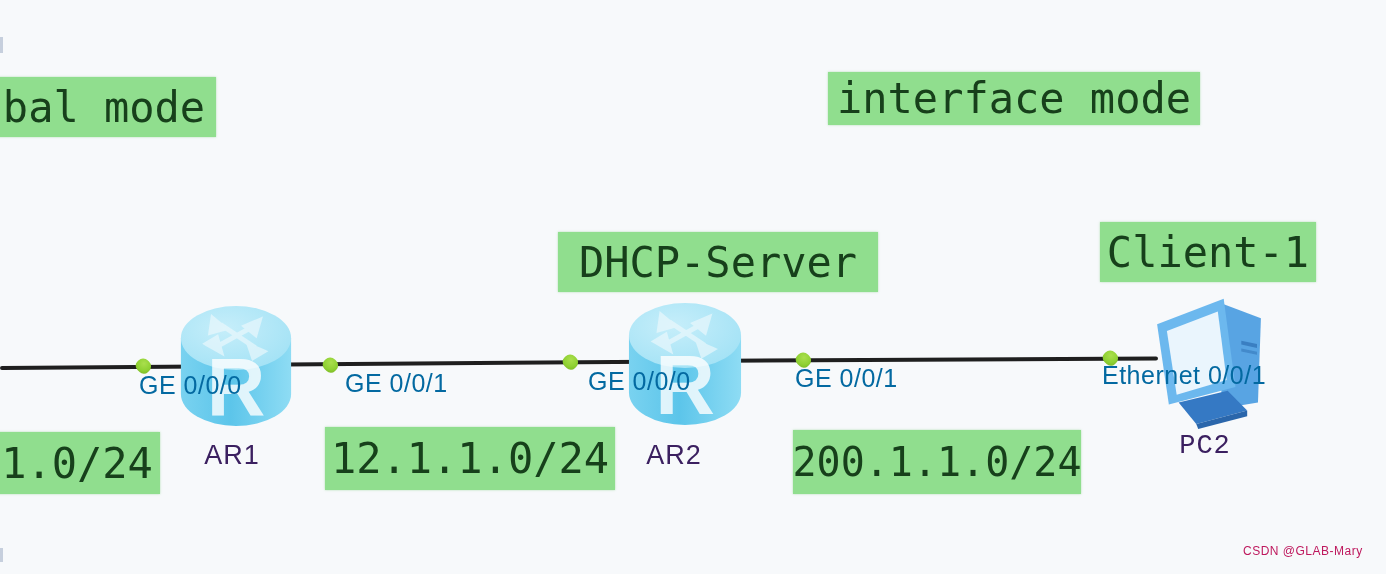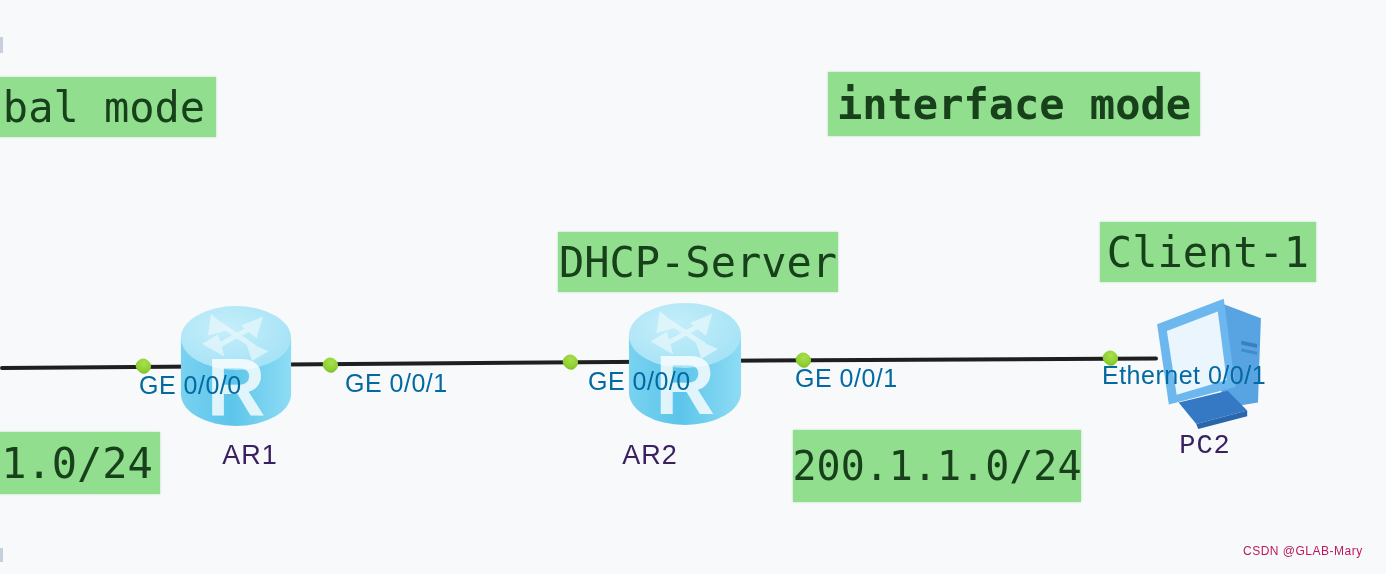--- a/index.html
+++ b/index.html
@@ -136,26 +136,27 @@
       <polygon points="52,140 104,126 104,132 54,145" fill="#2a66ab"></polygon>
     </svg>
   </div>
 
   <div class="iface" style="left:139px;top:371px;">GE 0/0/0</div>
   <div class="iface" style="left:345px;top:369px;">GE 0/0/1</div>
   <div class="iface" style="left:588px;top:367px;">GE 0/0/0</div>
   <div class="iface" style="left:795px;top:364px;">GE 0/0/1</div>
   <div class="iface" style="left:1102px;top:361px;">Ethernet 0/0/1</div>
 
-  <div class="devname" style="left:192px;top:440px;width:116px;">AR1</div>
-  <div class="devname" style="left:592px;top:440px;width:116px;">AR2</div>
+  <div class="devname" style="left:174px;top:440px;width:116px;">AR1</div>
+  <div class="devname" style="left:616px;top:440px;width:116px;">AR2</div>
   <div class="devname" style="left:1145px;top:431px;width:120px;font-family:Liberation Mono, monospace;">PC2</div>
 
   <div class="note" style="left:-8px;top:77px;width:224px;height:60px;">bal mode</div>
-  <div class="note" style="left:828px;top:72px;width:372px;height:64px;font-weight:bold;">interface mode</div>
-  <div class="note" style="left:558px;top:232px;width:280px;height:60px;">DHCP-Server</div>
+  <div class="note" style="left:828px;top:72px;width:372px;height:53px;">interface mode</div>
+  <div class="note" style="left:558px;top:232px;width:320px;height:60px;">DHCP-Server</div>
   <div class="note" style="left:1100px;top:222px;width:216px;height:60px;">Client-1</div>
   <div class="note" style="left:-6px;top:432px;width:166px;height:62px;">1.0/24</div>
-  <div class="note small0" style="left:793px;top:430px;width:288px;height:72px;">200.1.1.0/24</div>
+  <div class="note" style="left:325px;top:427px;width:290px;height:63px;">12.1.1.0/24</div>
+  <div class="note small0" style="left:793px;top:430px;width:288px;height:64px;">200.1.1.0/24</div>
 
   <div class="watermark">CSDN @GLAB-Mary</div>
 
 </div>
 
 </body></html>

